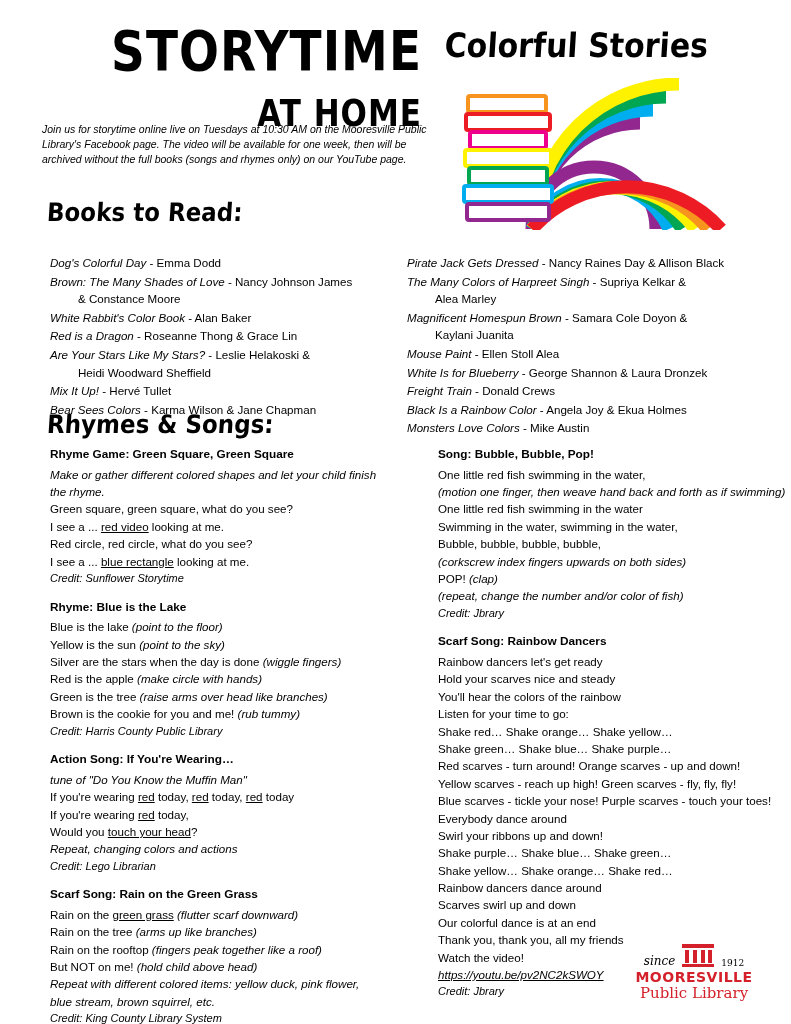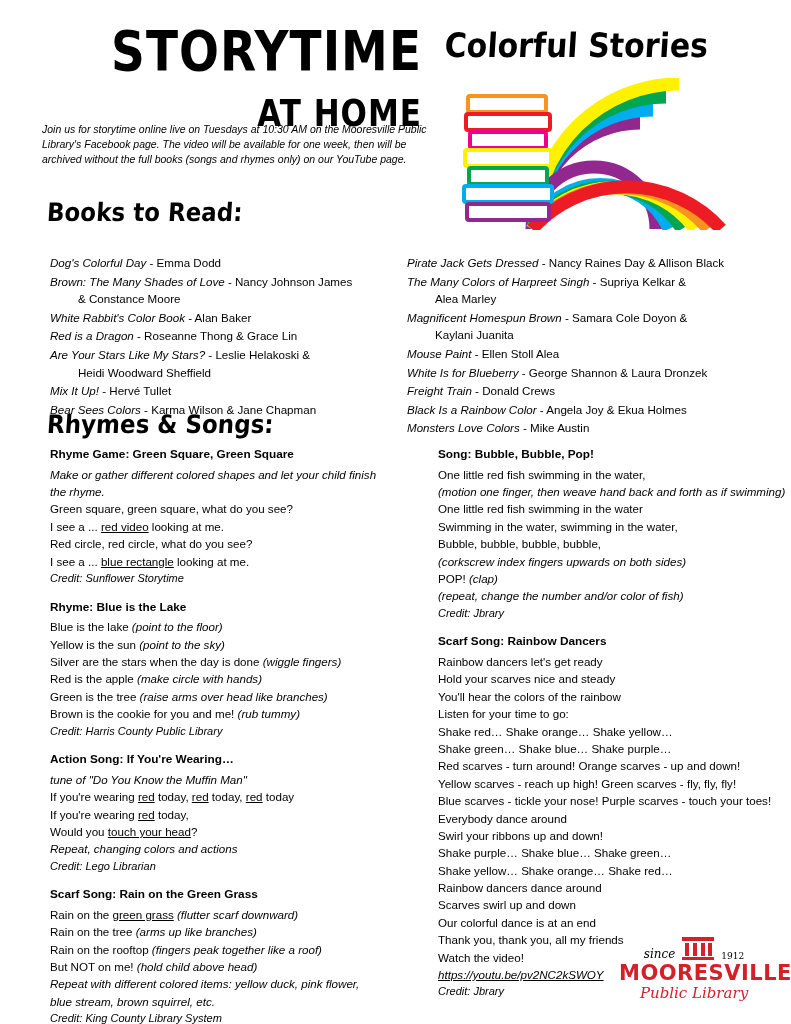--- a/index.html
+++ b/index.html
@@ -160,27 +160,26 @@
     font-style: italic;
     font-size: 12px;
   }
   .logo-year {
     font-family: "DejaVu Serif", serif;
     font-size: 9px;
   }
   .logo-name {
     font-family: "DejaVu Sans", sans-serif;
     font-weight: bold;
-    font-size: 21px;
+    font-size: 14px;
     letter-spacing: 0.5px;
     line-height: 1;
   }
   .logo-sub {
     font-family: "DejaVu Serif", serif;
-    font-style: italic;
     font-size: 15px;
     line-height: 1.2;
   }
 </style>
 </head>
 <body>
 
 <div class="page">
 
   <div class="header">

